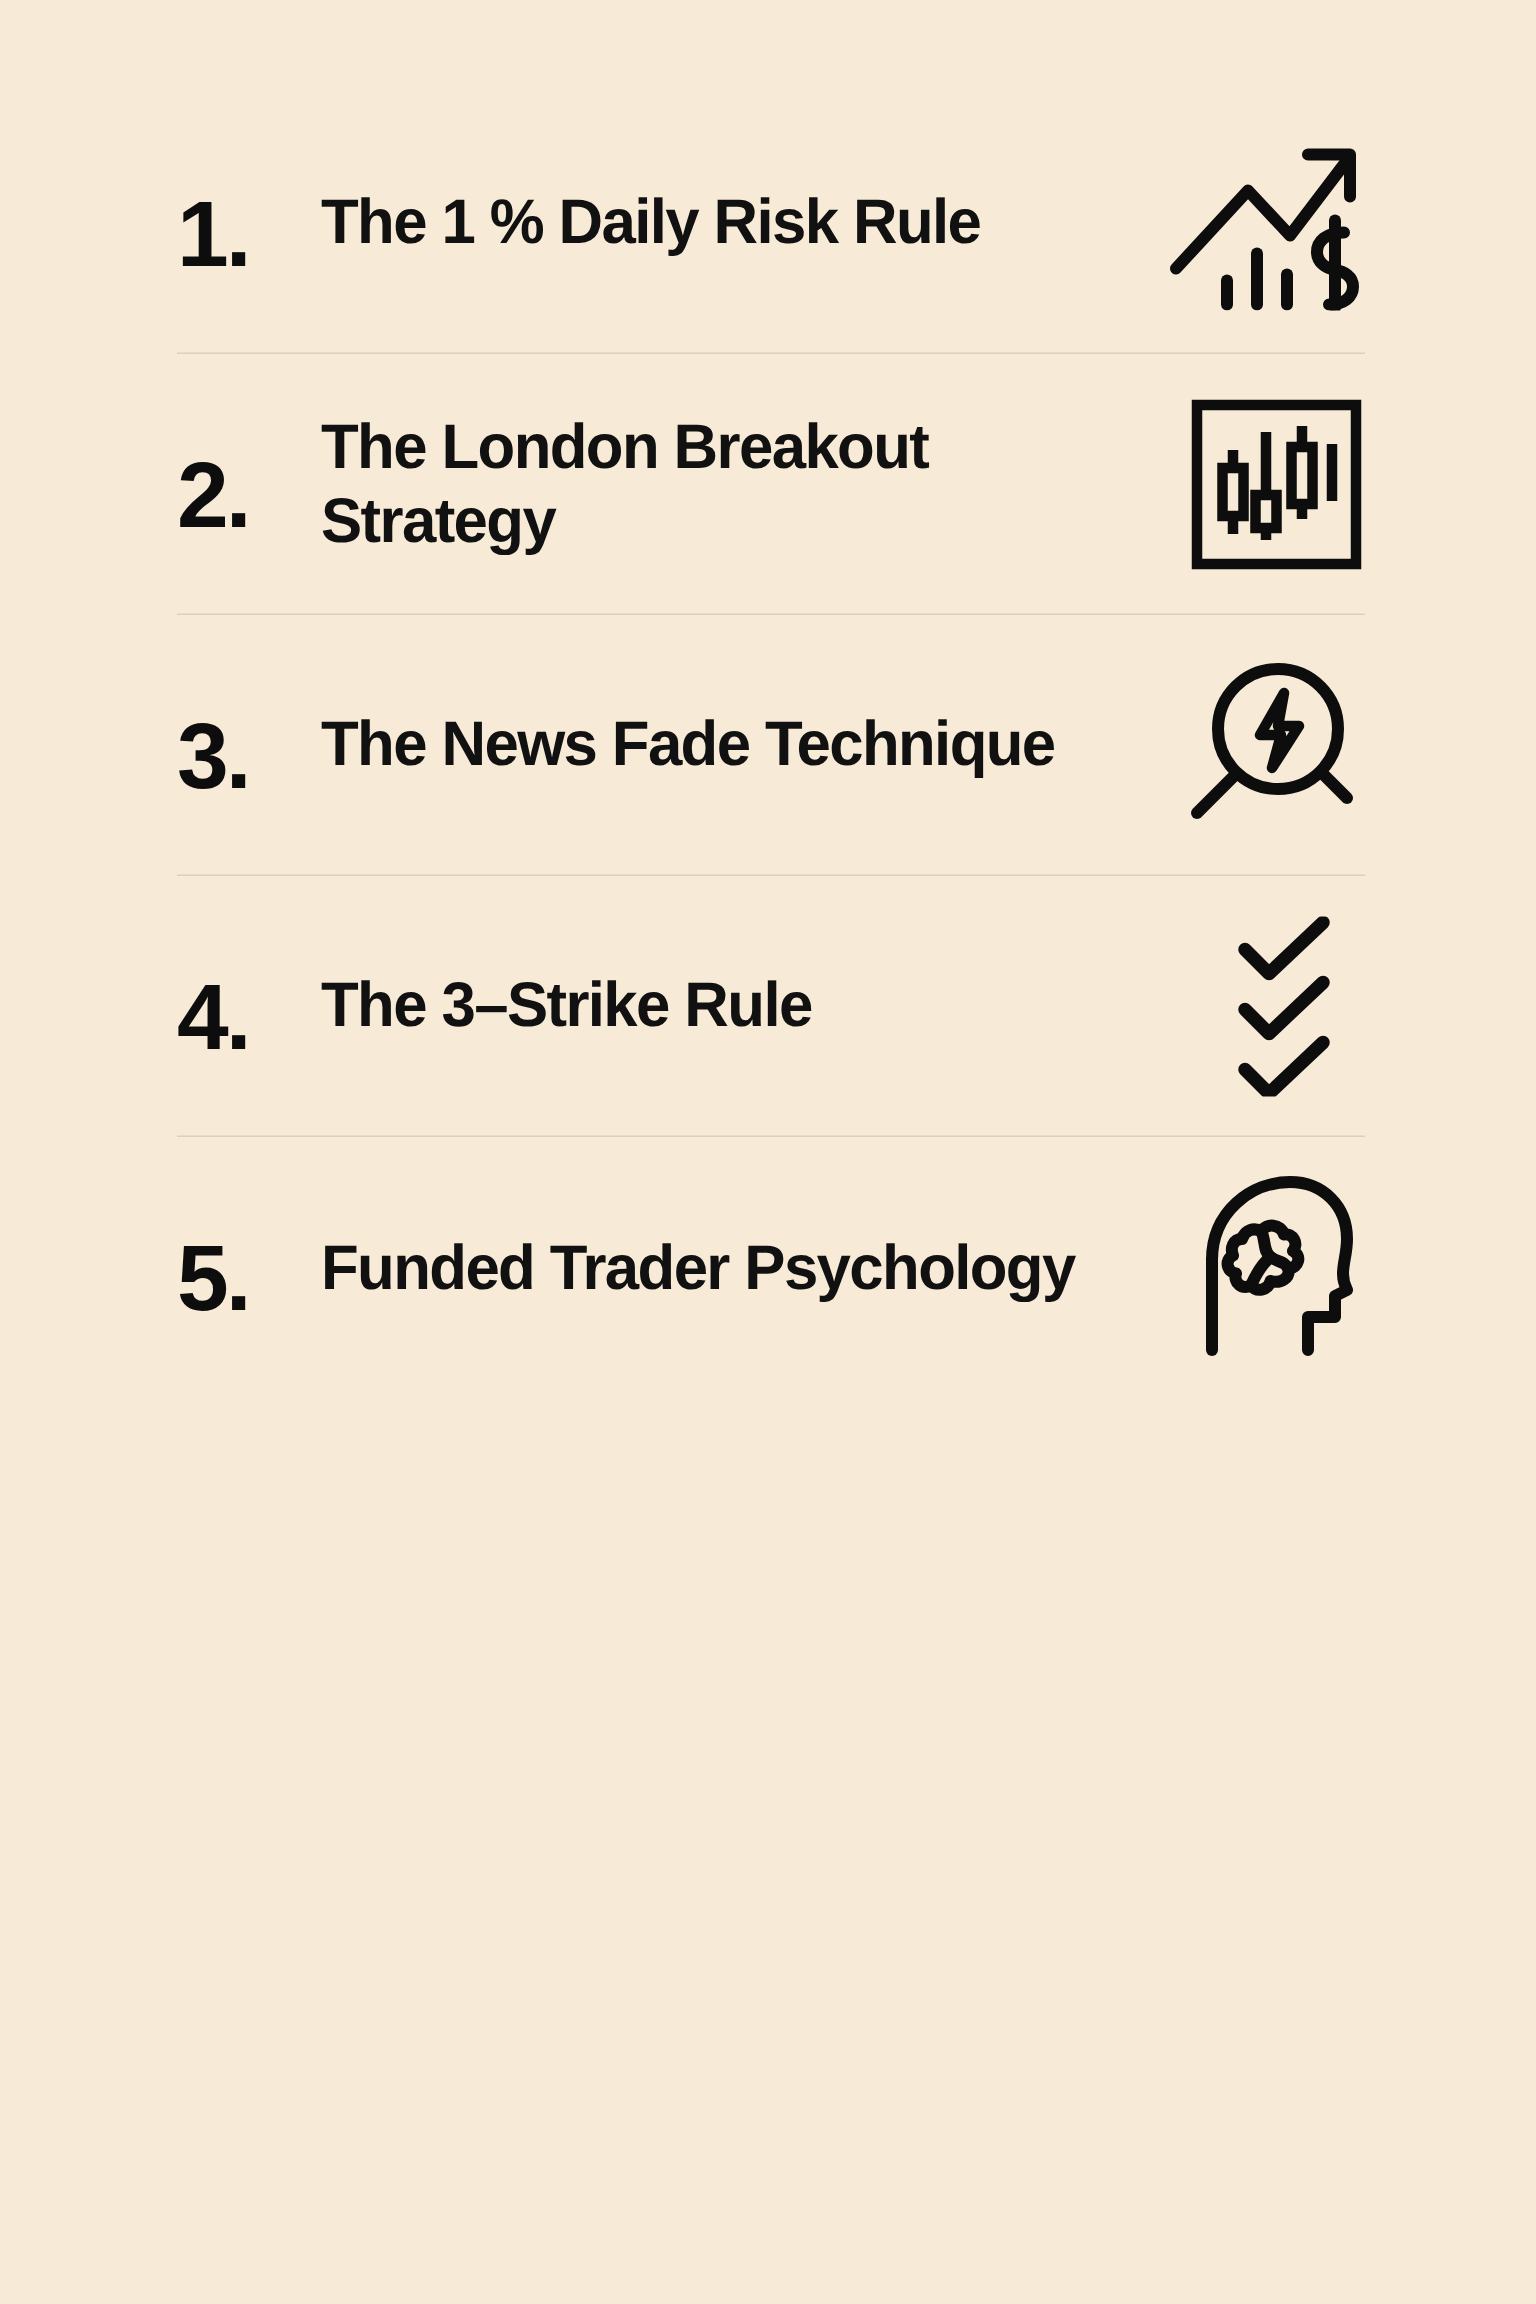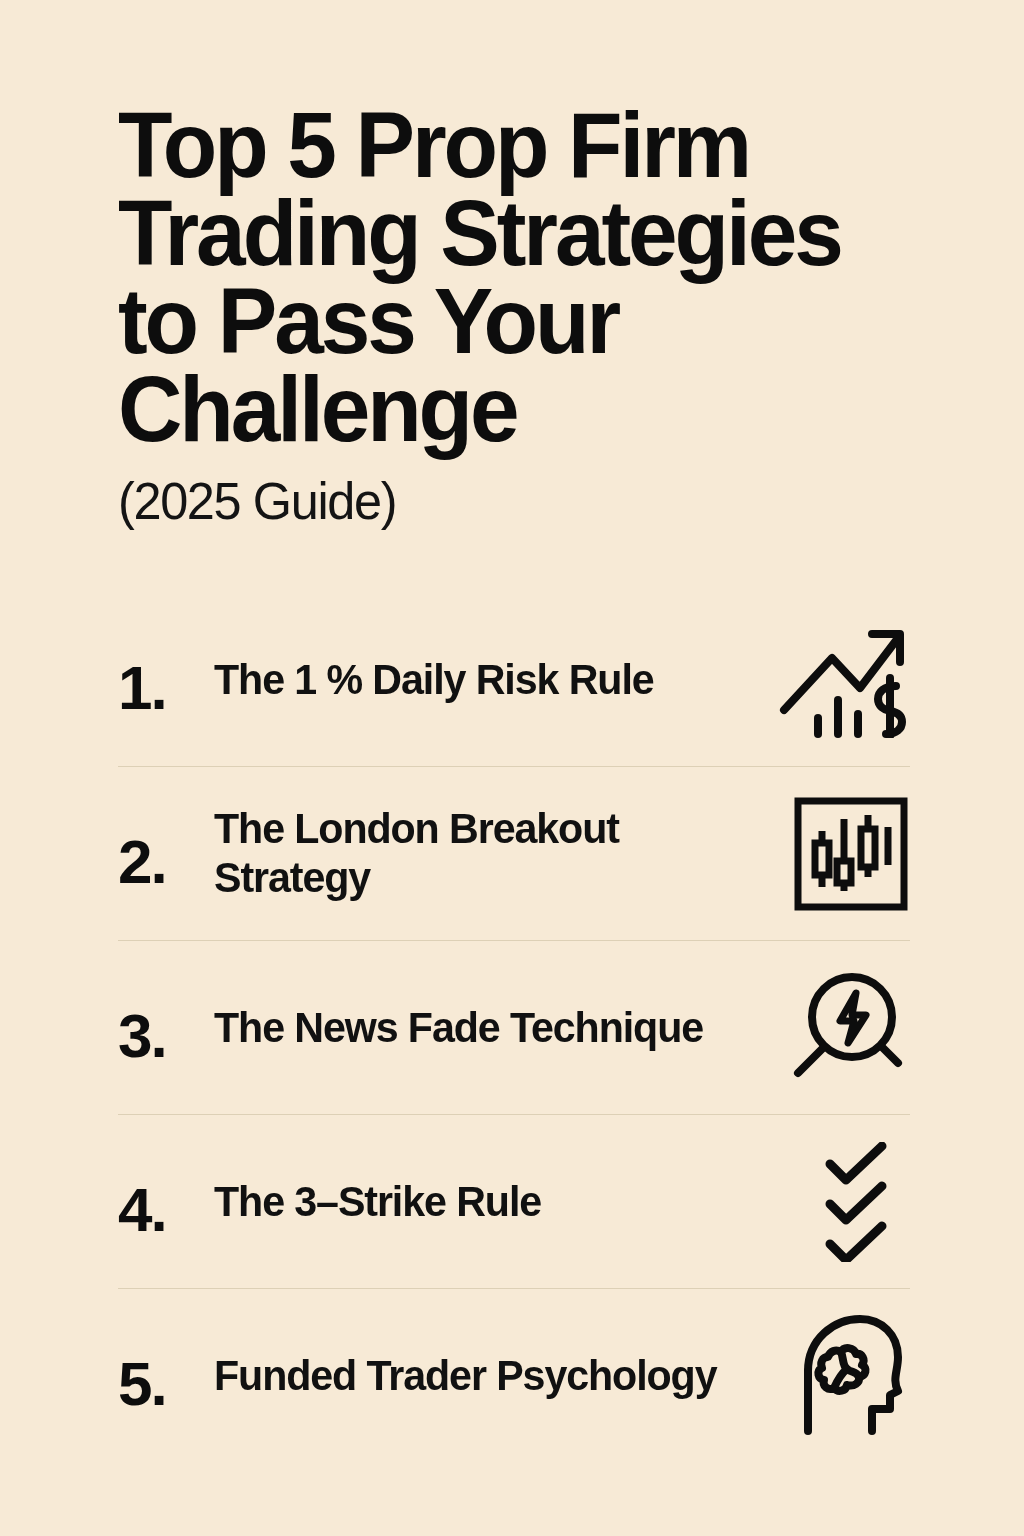--- a/index.html
+++ b/index.html
@@ -99,27 +99,20 @@
   }
   .row-icon svg {
     display: block;
   }
 </style>
 </head>
 <body>
 
 <div class="poster">
 
-  <div class="header">
-    <h1 class="title">Top 5 Prop Firm
-Trading Strategies
-to Pass Your
-Challenge</h1>
-    <div class="subtitle">(2025 Guide)</div>
-  </div>
 
   <div class="list">
 
     <div class="row">
       <div class="rank">1.</div>
       <div class="row-label">The 1 % Daily Risk Rule</div>
       <div class="row-icon">
         <svg width="132" height="116" viewBox="0 0 132 116" fill="none" stroke="#0d0d0d" stroke-width="8" stroke-linecap="round" stroke-linejoin="round">
           <polyline points="6,88 54,36 82,66 120,16"></polyline>
           <polyline points="94,12 122,12 122,40"></polyline>

